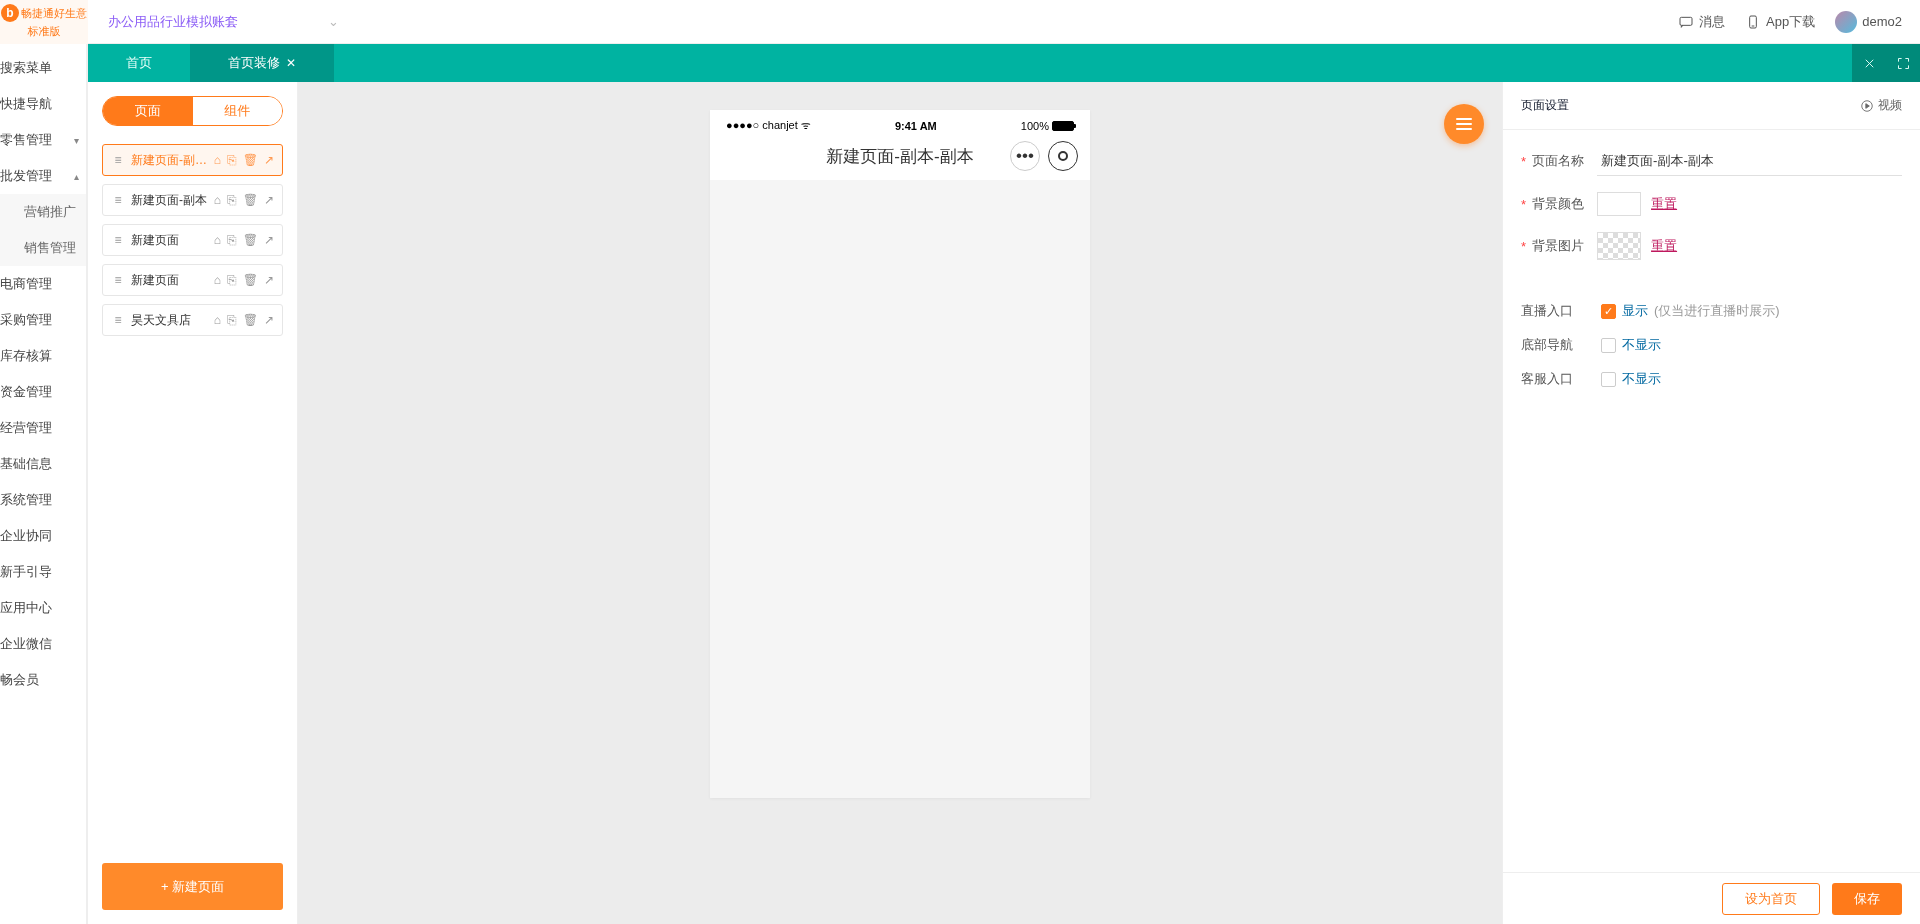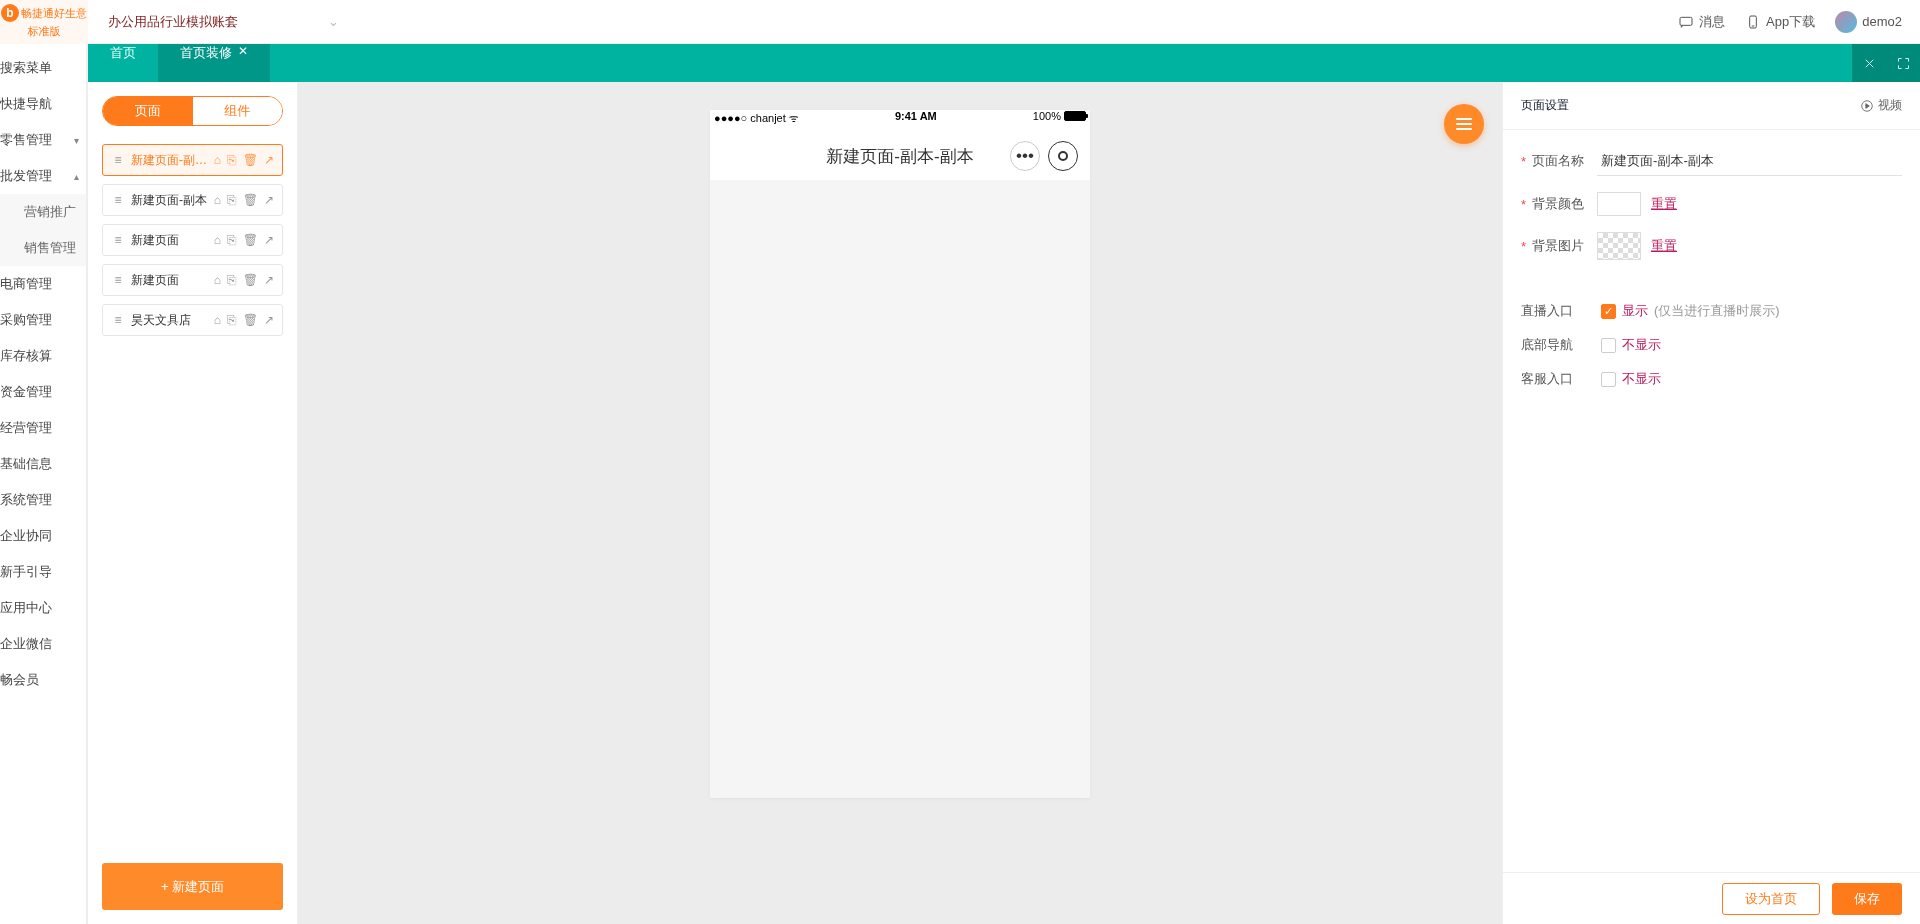--- a/index.html
+++ b/index.html
@@ -6,21 +6,21 @@
 body{font-size:13px;color:#333;background:#fff;overflow:hidden;}
 .app{width:1920px;height:924px;display:flex;flex-direction:column;}
 
 
 .topbar{height:44px;display:flex;align-items:center;border-bottom:1px solid #eee;}
 .logo-area{width:88px;height:44px;background:#fff8f2;display:flex;flex-direction:column;align-items:center;justify-content:center;}
 .logo-row{display:flex;align-items:center;gap:2px;}
 .logo-b{width:18px;height:18px;background:#ff7a1a;border-radius:50%;color:#fff;font-weight:bold;font-size:12px;display:flex;align-items:center;justify-content:center;}
 .logo-txt{color:#ff7a1a;font-size:11px;}
 .logo-sub{color:#ff7a1a;font-size:11px;margin-top:2px;}
-.topbar-title{margin-left:20px;color:#7f1d1d;font-size:13px;}
+.topbar-title{margin-left:20px;color:#8b5cf6;font-size:13px;}
 .chevron{margin-left:90px;color:#bbb;}
 .topbar-right{margin-left:auto;display:flex;align-items:center;gap:20px;padding-right:18px;}
 .tr-item{display:flex;align-items:center;gap:5px;color:#555;cursor:pointer;}
 .tr-item svg{width:16px;height:16px;}
 .avatar{width:22px;height:22px;border-radius:50%;background:linear-gradient(135deg,#b8a 0,#5bd 100%);}
 
 
 .main{flex:1;display:flex;min-height:0;}
 
 
@@ -29,21 +29,21 @@
 .sb-item{height:36px;display:flex;align-items:center;justify-content:flex-start;font-size:13px;color:#444;cursor:pointer;position:relative;}
 .sb-item.expand::after,.sb-item.collapse::after{position:absolute;right:8px;font-size:10px;color:#888;}
 .sb-item.expand::after{content:"▾";}
 .sb-item.collapse::after{content:"▴";}
 .sb-sub{background:#f7f7f7;}
 .sb-sub .sb-item{padding-left:24px;color:#666;}
 
 
 .workarea{flex:1;display:flex;flex-direction:column;min-width:0;}
 .tabbar{height:38px;background:#00b3a1;display:flex;align-items:stretch;}
-.tab{padding:0 22px;color:#e6fff9;display:flex;align-items:flex-start;gap:6px;cursor:pointer;font-size:13px;}
+.tab{padding:0 38px;color:#e6fff9;display:flex;align-items:center;gap:6px;cursor:pointer;font-size:13px;}
 .tab.active{background:#009688;color:#fff;}
 .tab-x{font-size:12px;}
 .tabbar-right{margin-left:auto;display:flex;align-items:center;}
 .tb-btn{width:34px;height:38px;display:flex;align-items:center;justify-content:center;color:#e6fff9;cursor:pointer;}
 .tb-btn svg{width:15px;height:15px;}
 .tb-btn.dark{background:#008a7a;}
 
 
 .editor{flex:1;display:flex;min-height:0;}
 
@@ -60,21 +60,21 @@
 .pi-name{flex:1;font-size:12px;color:#333;white-space:nowrap;overflow:hidden;text-overflow:ellipsis;}
 .page-item.active .pi-name{color:#ff7a1a;}
 .pi-actions{display:flex;gap:6px;}
 .pi-actions span{color:#999;cursor:pointer;font-size:12px;}
 .page-item.active .pi-actions span{color:#ff9a52;}
 .newpage-btn{margin-top:auto;margin-bottom:14px;height:47px;background:#ff8a2a;color:#fff;border-radius:3px;display:flex;align-items:center;justify-content:center;cursor:pointer;font-size:13px;}
 
 
 .canvaswrap{flex:1;background:#ececec;position:relative;display:flex;justify-content:center;padding-top:28px;}
 .phone{width:380px;background:#fff;display:flex;flex-direction:column;height:688px;box-shadow:0 1px 3px rgba(0,0,0,0.05);}
-.ph-status{height:22px;display:flex;align-items:flex-start;padding:0 4px;font-size:11px;color:#000;}
+.ph-status{height:22px;display:flex;align-items:flex-end;padding:0 16px;font-size:11px;color:#000;}
 .ph-status .mid{flex:1;text-align:center;font-weight:600;}
 .ph-status .right{display:flex;align-items:center;gap:3px;}
 .battery{width:22px;height:10px;border:1px solid #000;border-radius:2px;position:relative;background:#000;}
 .battery::after{content:"";position:absolute;right:-3px;top:2px;width:2px;height:4px;background:#000;border-radius:0 1px 1px 0;}
 .ph-head{height:48px;display:flex;align-items:center;justify-content:center;position:relative;font-size:17px;}
 .ph-head-icons{position:absolute;right:12px;display:flex;gap:8px;}
 .phh-btn{width:30px;height:30px;border-radius:15px;display:flex;align-items:center;justify-content:center;}
 .phh1{border:1px solid #ccc;color:#333;}
 .phh2{border:1px solid #333;}
 .phh2-inner{width:10px;height:10px;border-radius:50%;border:2px solid #333;}
@@ -94,21 +94,21 @@
 .flabel{width:65px;color:#555;font-size:13px;}
 .finput{flex:1;border:0;border-bottom:1px solid #e0e0e0;height:30px;padding:0 4px;font-size:13px;color:#333;outline:none;}
 .swatch{width:44px;height:24px;border:1px solid #ddd;background:#fff;margin-right:10px;}
 .checker{width:44px;height:28px;margin-right:10px;background-image:linear-gradient(45deg,#ddd 25%,transparent 25%),linear-gradient(-45deg,#ddd 25%,transparent 25%),linear-gradient(45deg,transparent 75%,#ddd 75%),linear-gradient(-45deg,transparent 75%,#ddd 75%);background-size:10px 10px;background-position:0 0,0 5px,5px -5px,-5px 0;border:1px solid #ddd;}
 .reset{color:#be185d;cursor:pointer;font-size:13px;text-decoration:underline;}
 .form-row2{display:flex;align-items:center;margin-bottom:16px;}
 .flabel2{width:80px;color:#555;font-size:13px;}
 .chk{width:15px;height:15px;border:1px solid #ccc;border-radius:2px;margin-right:6px;cursor:pointer;display:flex;align-items:center;justify-content:center;}
 .chk.checked{background:#ff7a1a;border-color:#ff7a1a;color:#fff;font-size:11px;}
 .chk.checked::after{content:"✓";}
-.chktxt{color:#be185d;font-size:13px;}
+.chktxt{color:#0369a1;font-size:13px;}
 .hint{color:#999;margin-left:6px;}
 
 .settings-foot{height:52px;border-top:1px solid #eee;display:flex;align-items:center;justify-content:flex-end;gap:12px;padding:0 18px;margin-top:20px;}
 .btn{height:32px;padding:0 22px;border-radius:3px;cursor:pointer;font-size:13px;display:flex;align-items:center;justify-content:center;}
 .btn.outline{border:1px solid #ff7a1a;color:#ff7a1a;background:#fff;}
 .btn.primary{background:#ff7a1a;color:#fff;}
 
 svg{fill:none;stroke:currentColor;stroke-width:1.5;}
 </style>
 </head>

